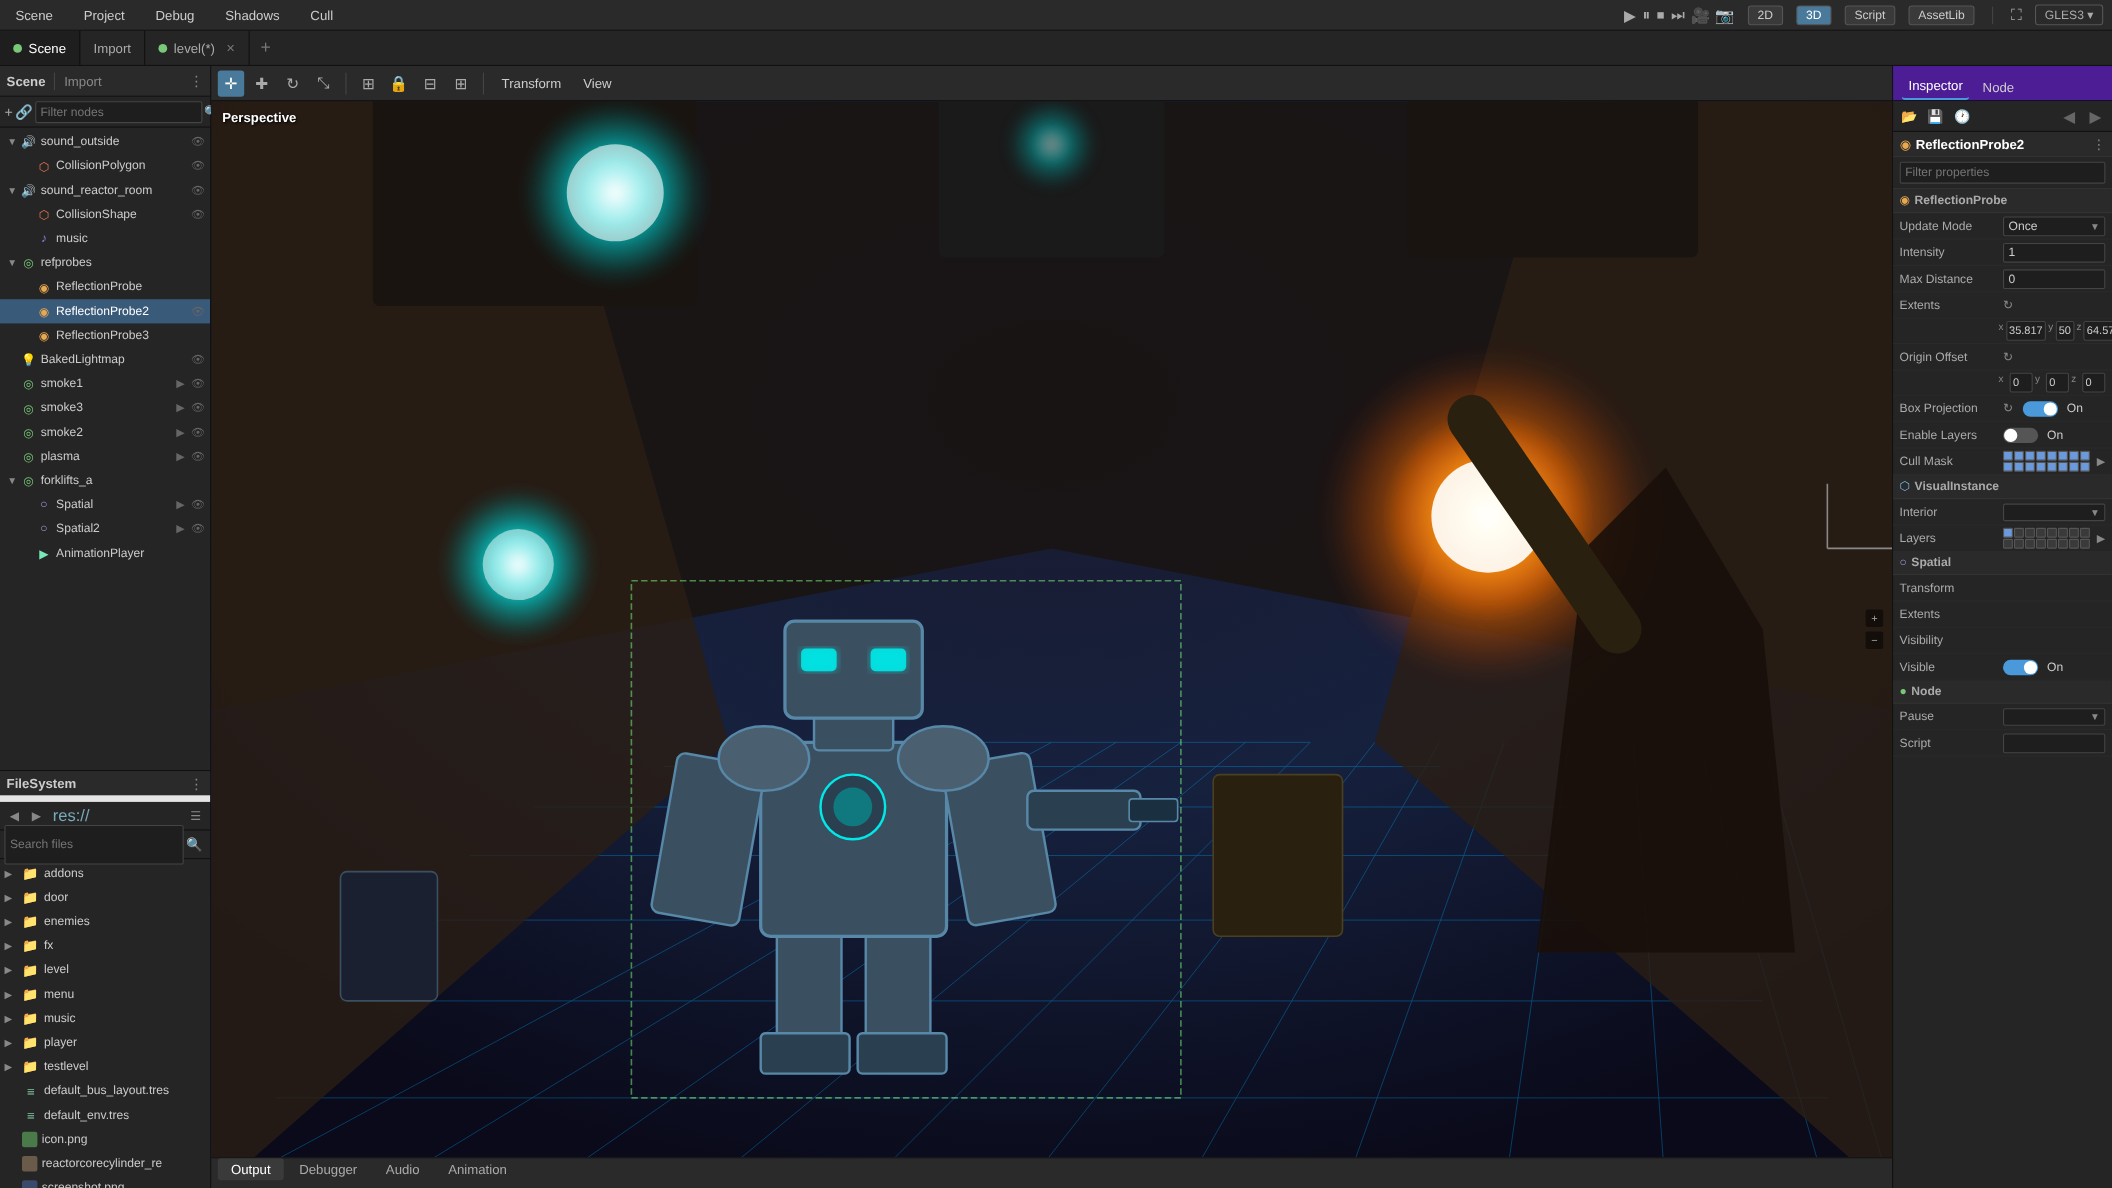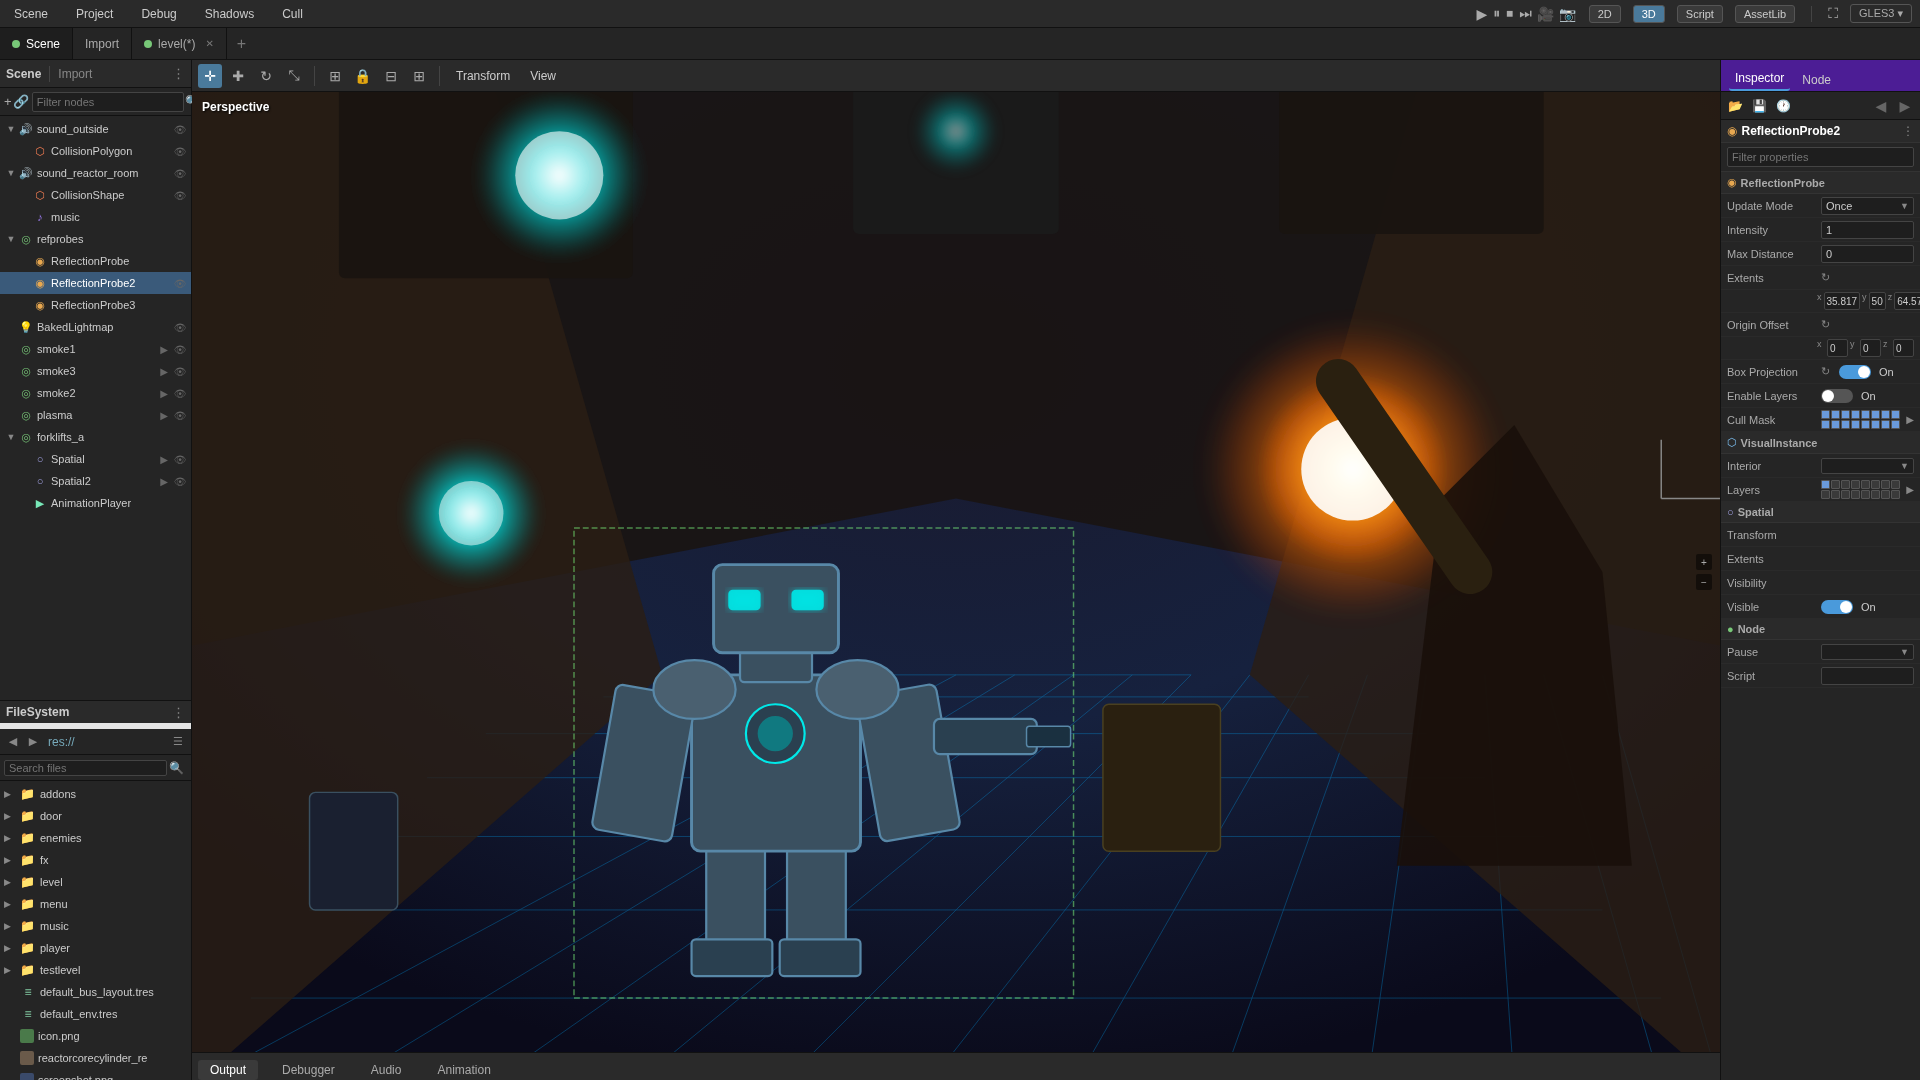--- a/index.html
+++ b/index.html
@@ -222,34 +222,34 @@
     .fs-nav-btn {
       width: 18px; height: 18px;
       display: flex; align-items: center; justify-content: center;
       color: #888;
       cursor: pointer;
       font-size: 11px;
       border-radius: 2px;
     }
     .fs-path {
       flex: 1;
-      font-size: 12px;
+      font-size: 15px;
       color: #7ab;
       padding: 0 4px;
     }
     .fs-search-row {
       height: 26px;
       display: flex;
       align-items: center;
       padding: 0 4px;
       border-bottom: 1px solid #111;
     }
     .fs-search {
       flex: 1;
-      height: 16px;
+      height: 36px;
       background: #1e1e1e;
       border: 1px solid #444;
       color: #ccc;
       font-size: 11px;
       padding: 0 4px;
       border-radius: 2px;
     }
     .fs-search-btn {
       width: 20px; height: 20px;
       display: flex; align-items: center; justify-content: center;
@@ -336,23 +336,23 @@
       font-weight: bold;
       text-shadow: 1px 1px 2px #000;
       z-index: 2;
     }
 
     
     .bottom-tabs {
       height: 28px;
       background: #2a2a2a;
       display: flex;
-      align-items: flex-end;
+      align-items: flex-start;
       padding: 0 6px;
-      gap: 12px;
+      gap: 2px;
       border-top: 1px solid #111;
       flex-shrink: 0;
     }
     .bottom-tab {
       padding: 3px 12px;
       cursor: pointer;
       color: #aaa;
       font-size: 12px;
       border-radius: 3px;
     }

